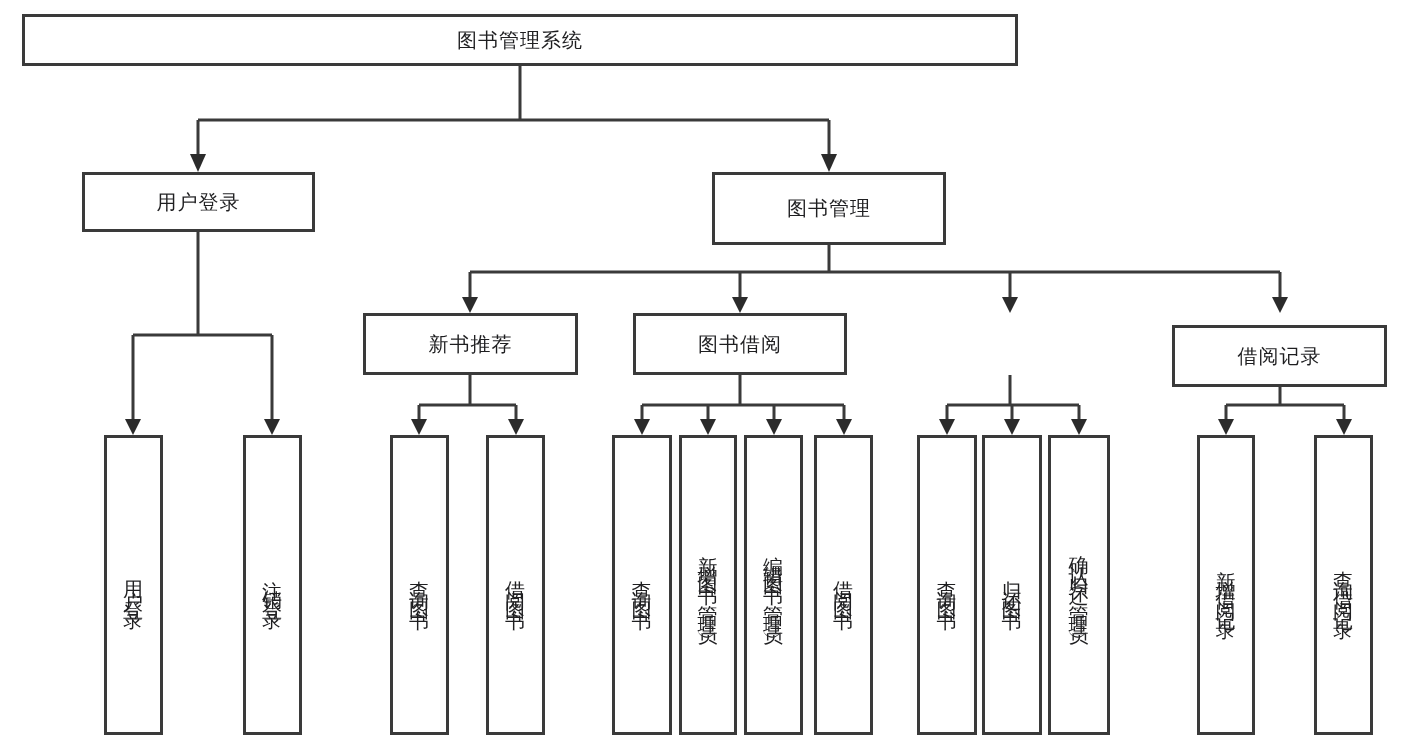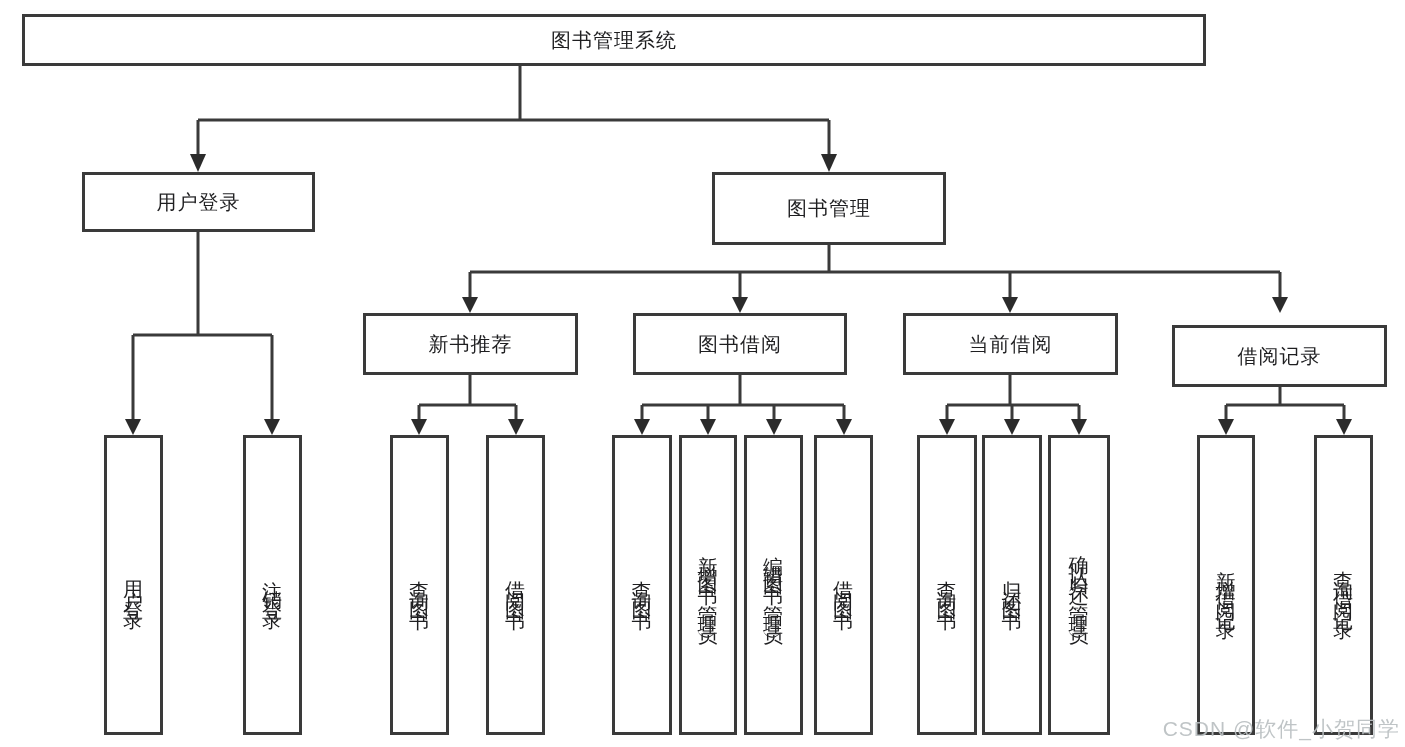--- a/index.html
+++ b/index.html
@@ -91,42 +91,40 @@
       <polygon points="766,419 782,419 774,435"></polygon>
       <polygon points="836,419 852,419 844,435"></polygon>
       <polygon points="939,419 955,419 947,435"></polygon>
       <polygon points="1004,419 1020,419 1012,435"></polygon>
       <polygon points="1071,419 1087,419 1079,435"></polygon>
       <polygon points="1218,419 1234,419 1226,435"></polygon>
       <polygon points="1336,419 1352,419 1344,435"></polygon>
     </g>
   </svg>
 
-  <div class="box" style="left:22px; top:14px; width:1184px; height:52px;">图书管理系统</div>
+  <div class="box" style="left:22px; top:14px; width:996px; height:52px;">图书管理系统</div>
 
   <div class="box" style="left:82px; top:172px; width:233px; height:60px;">用户登录</div>
   <div class="box" style="left:712px; top:172px; width:234px; height:73px;">图书管理</div>
 
   <div class="box" style="left:633px; top:313px; width:214px; height:62px;">图书借阅</div>
   <div class="box" style="left:363px; top:313px; width:215px; height:62px;">新书推荐</div>
-  <div class="box" style="left:903px; top:313px; width:215px; height:62px;">当前借阅</div>
   <div class="box" style="left:1172px; top:313px; width:215px; height:62px;margin-top:12px;">借阅记录</div>
 
   <div class="box v" style="left:104px; top:435px; width:59px; height:300px;">用户登录</div>
   <div class="box v" style="left:243px; top:435px; width:59px; height:300px;">注销登录</div>
 
   <div class="box v" style="left:390px; top:435px; width:59px; height:300px;">查询图书</div>
   <div class="box v" style="left:486px; top:435px; width:59px; height:300px;">借阅图书</div>
 
   <div class="box v" style="left:612px; top:435px; width:60px; height:300px;">查询图书</div>
   <div class="box v" style="left:679px; top:435px; width:58px; height:300px;">新增图书（管理员）</div>
   <div class="box v" style="left:744px; top:435px; width:59px; height:300px;">编辑图书（管理员）</div>
   <div class="box v" style="left:814px; top:435px; width:59px; height:300px;">借阅图书</div>
 
   <div class="box v" style="left:917px; top:435px; width:60px; height:300px;">查询图书</div>
   <div class="box v" style="left:982px; top:435px; width:60px; height:300px;">归还图书</div>
   <div class="box v" style="left:1048px; top:435px; width:62px; height:300px;">确认归还（管理员）</div>
 
   <div class="box v" style="left:1197px; top:435px; width:58px; height:300px;">新增借阅记录</div>
   <div class="box v" style="left:1314px; top:435px; width:59px; height:300px;">查询借阅记录</div>
 
-  <div class="watermark">CSDN @软件_小贺同学</div>
 </div>
 
 </body></html>

